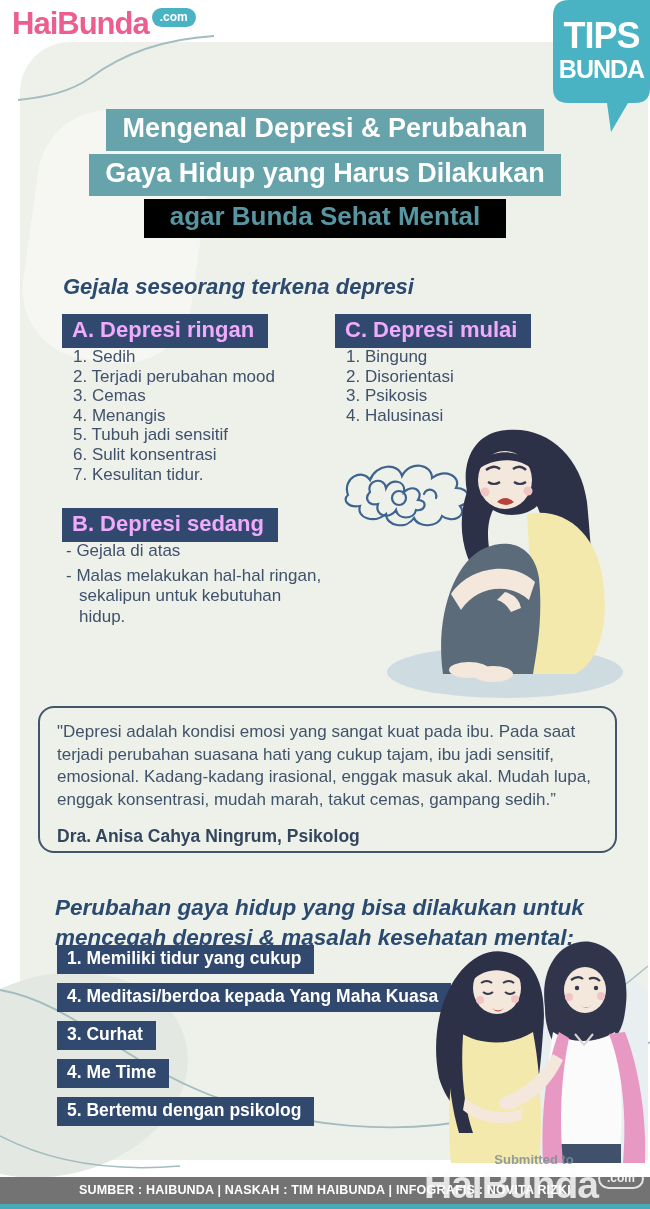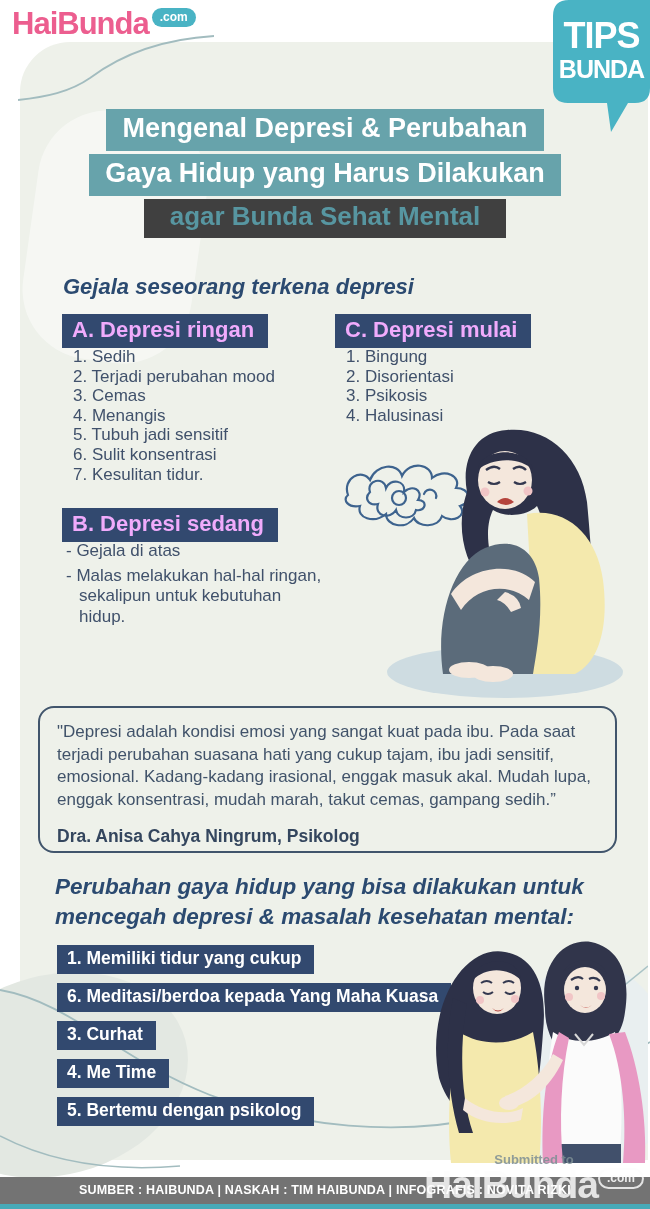--- a/index.html
+++ b/index.html
@@ -23,39 +23,39 @@
             background:rgba(255,255,255,0.45);border-radius:70px;transform:rotate(8deg);z-index:1;}
   .blob-bottom{position:absolute;left:-80px;top:975px;width:270px;height:200px;
                background:#e3e8e2;border-radius:50%;transform:rotate(-15deg);z-index:1;}
   .wave-top{position:absolute;left:18px;top:30px;z-index:1;}
   .wave-bottom{position:absolute;left:0;top:940px;z-index:1;}
   
   .title-block{position:absolute;left:0;top:109px;width:650px;display:flex;flex-direction:column;
                align-items:center;z-index:2;}
   .banner{font-weight:800;font-size:27px;line-height:1.15;padding:4px 16px 7px;margin-bottom:3px;}
   .banner-teal{background:#67a3ab;color:#ffffff;}
-  .banner-yellow{background:#404040;color:#5796a1;font-size:26px;padding:3px 26px 6px;}
+  .banner-yellow{background:#000000;color:#5796a1;font-size:26px;padding:3px 26px 6px;}
   
   .sec-heading{position:absolute;z-index:2;font-style:italic;font-weight:800;color:#2b4a70;
                font-size:22px;line-height:1.32;}
   .nav-badge{display:inline-block;background:#32496f;color:#f0abfc;font-weight:700;font-size:22px;
              padding:3px 14px 5px 10px;}
   .badge-abs{position:absolute;z-index:2;}
   .sym-list{position:absolute;z-index:2;list-style:none;margin:0;padding:0;color:#40516b;
             font-size:17px;line-height:19.6px;}
   .dash-list{position:absolute;z-index:2;list-style:none;margin:0;padding:0;color:#40516b;
              font-size:17px;line-height:1.22;width:262px;}
   .dash-list li{padding-left:13px;text-indent:-13px;margin-bottom:4px;}
   
   .quote-box{position:absolute;left:38px;top:706px;width:579px;height:147px;box-sizing:border-box;
              border:2px solid #41556c;border-radius:16px;padding:13px 17px;z-index:2;}
   .quote-text{margin:0;color:#41536a;font-size:17px;line-height:1.33;}
   .quote-attr{margin:15px 0 0;color:#34465e;font-size:17.5px;font-weight:700;}
   
-  .life-heading{left:55px;top:872px;width:552px;font-size:22.5px;}
+  .life-heading{left:55px;top:893px;width:552px;font-size:22.5px;}
   .life-list{position:absolute;left:57px;top:945px;z-index:2;list-style:none;margin:0;padding:0;}
   .life-list li{display:table;margin-bottom:9px;background:#32496f;color:#fff;font-weight:700;
                 font-size:17.5px;padding:3px 13px 5px 10px;}
   
   .scribble{position:absolute;left:340px;top:450px;z-index:2;}
   .sad-woman{position:absolute;left:385px;top:422px;z-index:3;}
   .two-women{position:absolute;left:393px;top:928px;z-index:3;}
   
   .footer-bar{position:absolute;left:0;bottom:0;width:650px;height:32px;box-sizing:border-box;
               background:#737373;border-bottom:5px solid #47aab8;z-index:4;}
@@ -157,21 +157,21 @@
   </svg>
 
   <div class="quote-box">
     <p class="quote-text">"Depresi adalah kondisi emosi yang sangat kuat pada ibu. Pada saat terjadi perubahan suasana hati yang cukup tajam, ibu jadi sensitif, emosional. Kadang-kadang irasional, enggak masuk akal. Mudah lupa, enggak konsentrasi, mudah marah, takut cemas, gampang sedih.”</p>
     <p class="quote-attr">Dra. Anisa Cahya Ningrum, Psikolog</p>
   </div>
 
   <div class="sec-heading life-heading">Perubahan gaya hidup yang bisa dilakukan untuk mencegah depresi &amp; masalah kesehatan mental:</div>
   <ul class="life-list">
     <li>1. Memiliki tidur yang cukup</li>
-    <li>6. Meditasi/berdoa kepada Yang Maha Kuasa</li>
+    <li>4. Meditasi/berdoa kepada Yang Maha Kuasa</li>
     <li>3. Curhat</li>
     <li>4. Me Time</li>
     <li>5. Bertemu dengan psikolog</li>
   </ul>
 
   <svg class="two-women" width="255" height="235" viewBox="0 0 255 235">
     <ellipse cx="195" cy="140" rx="85" ry="105" fill="#e9eff0"></ellipse>
     <path d="M185,95 L255,38" stroke="#a9c3c6" stroke-width="1.5" fill="none"></path>
 
     <path d="M46,150 C32,80 70,16 112,24 C146,30 154,66 150,104 C147,150 142,182 134,202 L92,206 C70,190 54,176 46,150 Z" fill="#2d3148"></path>

